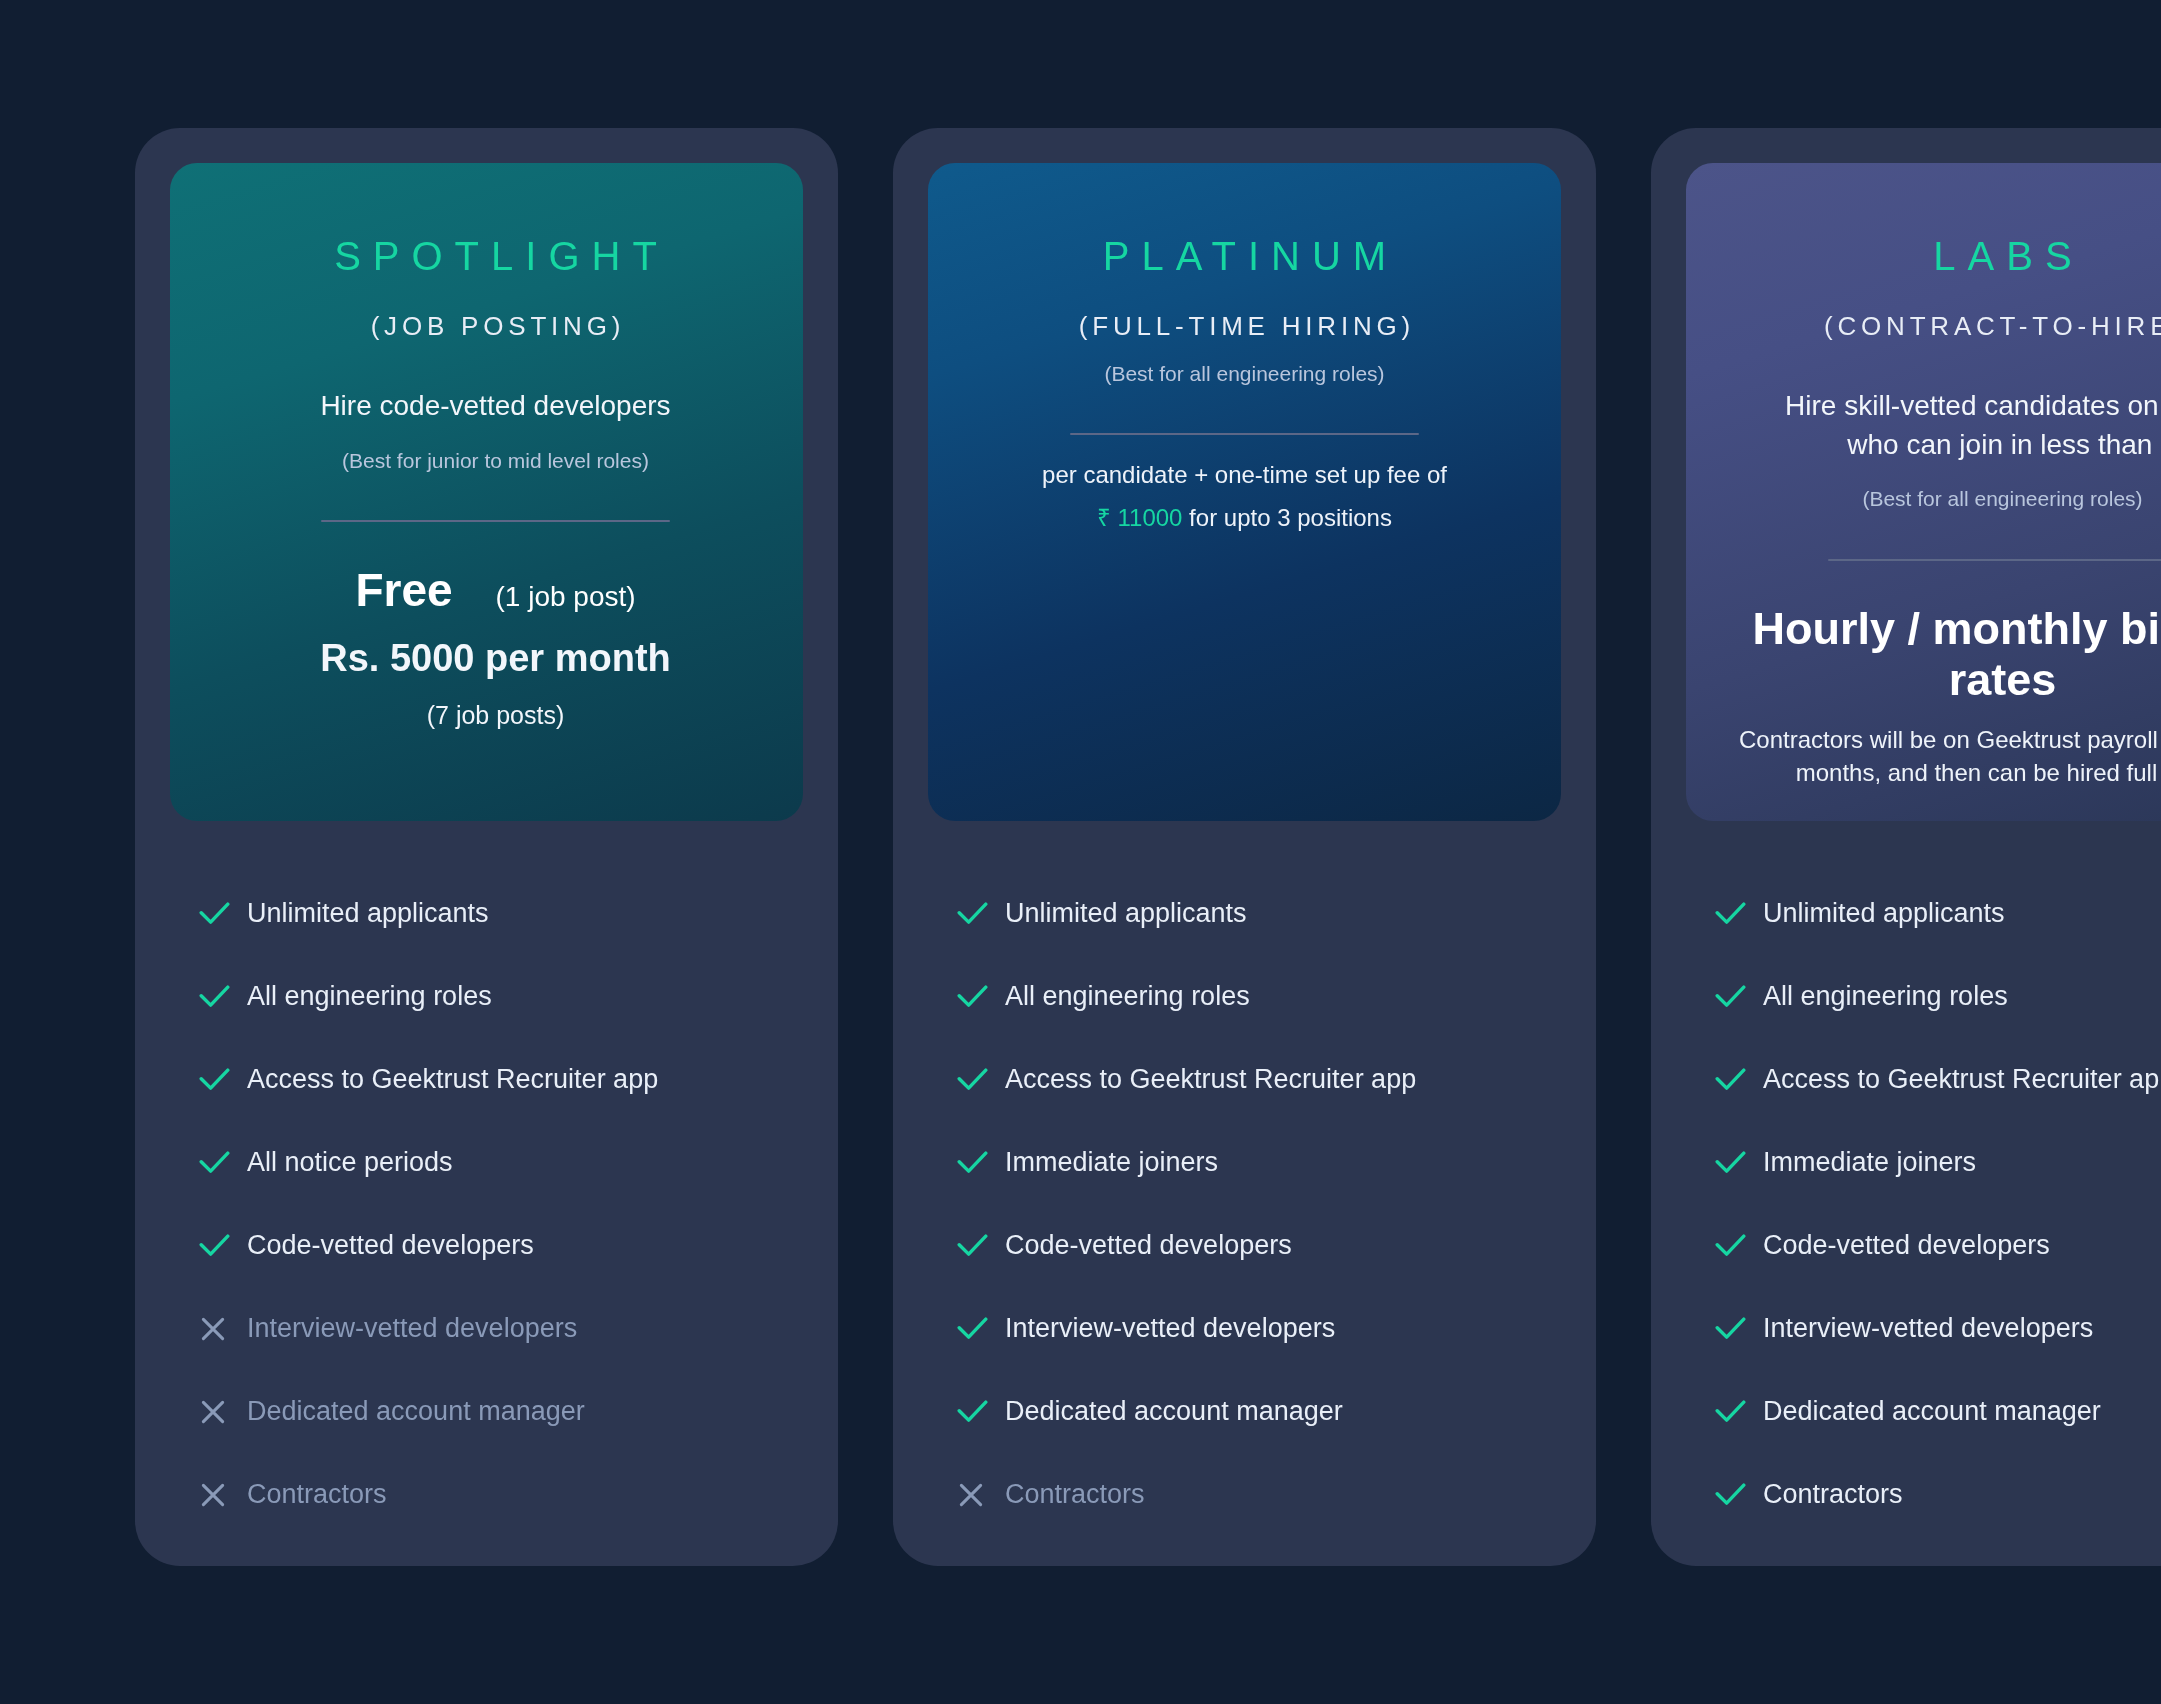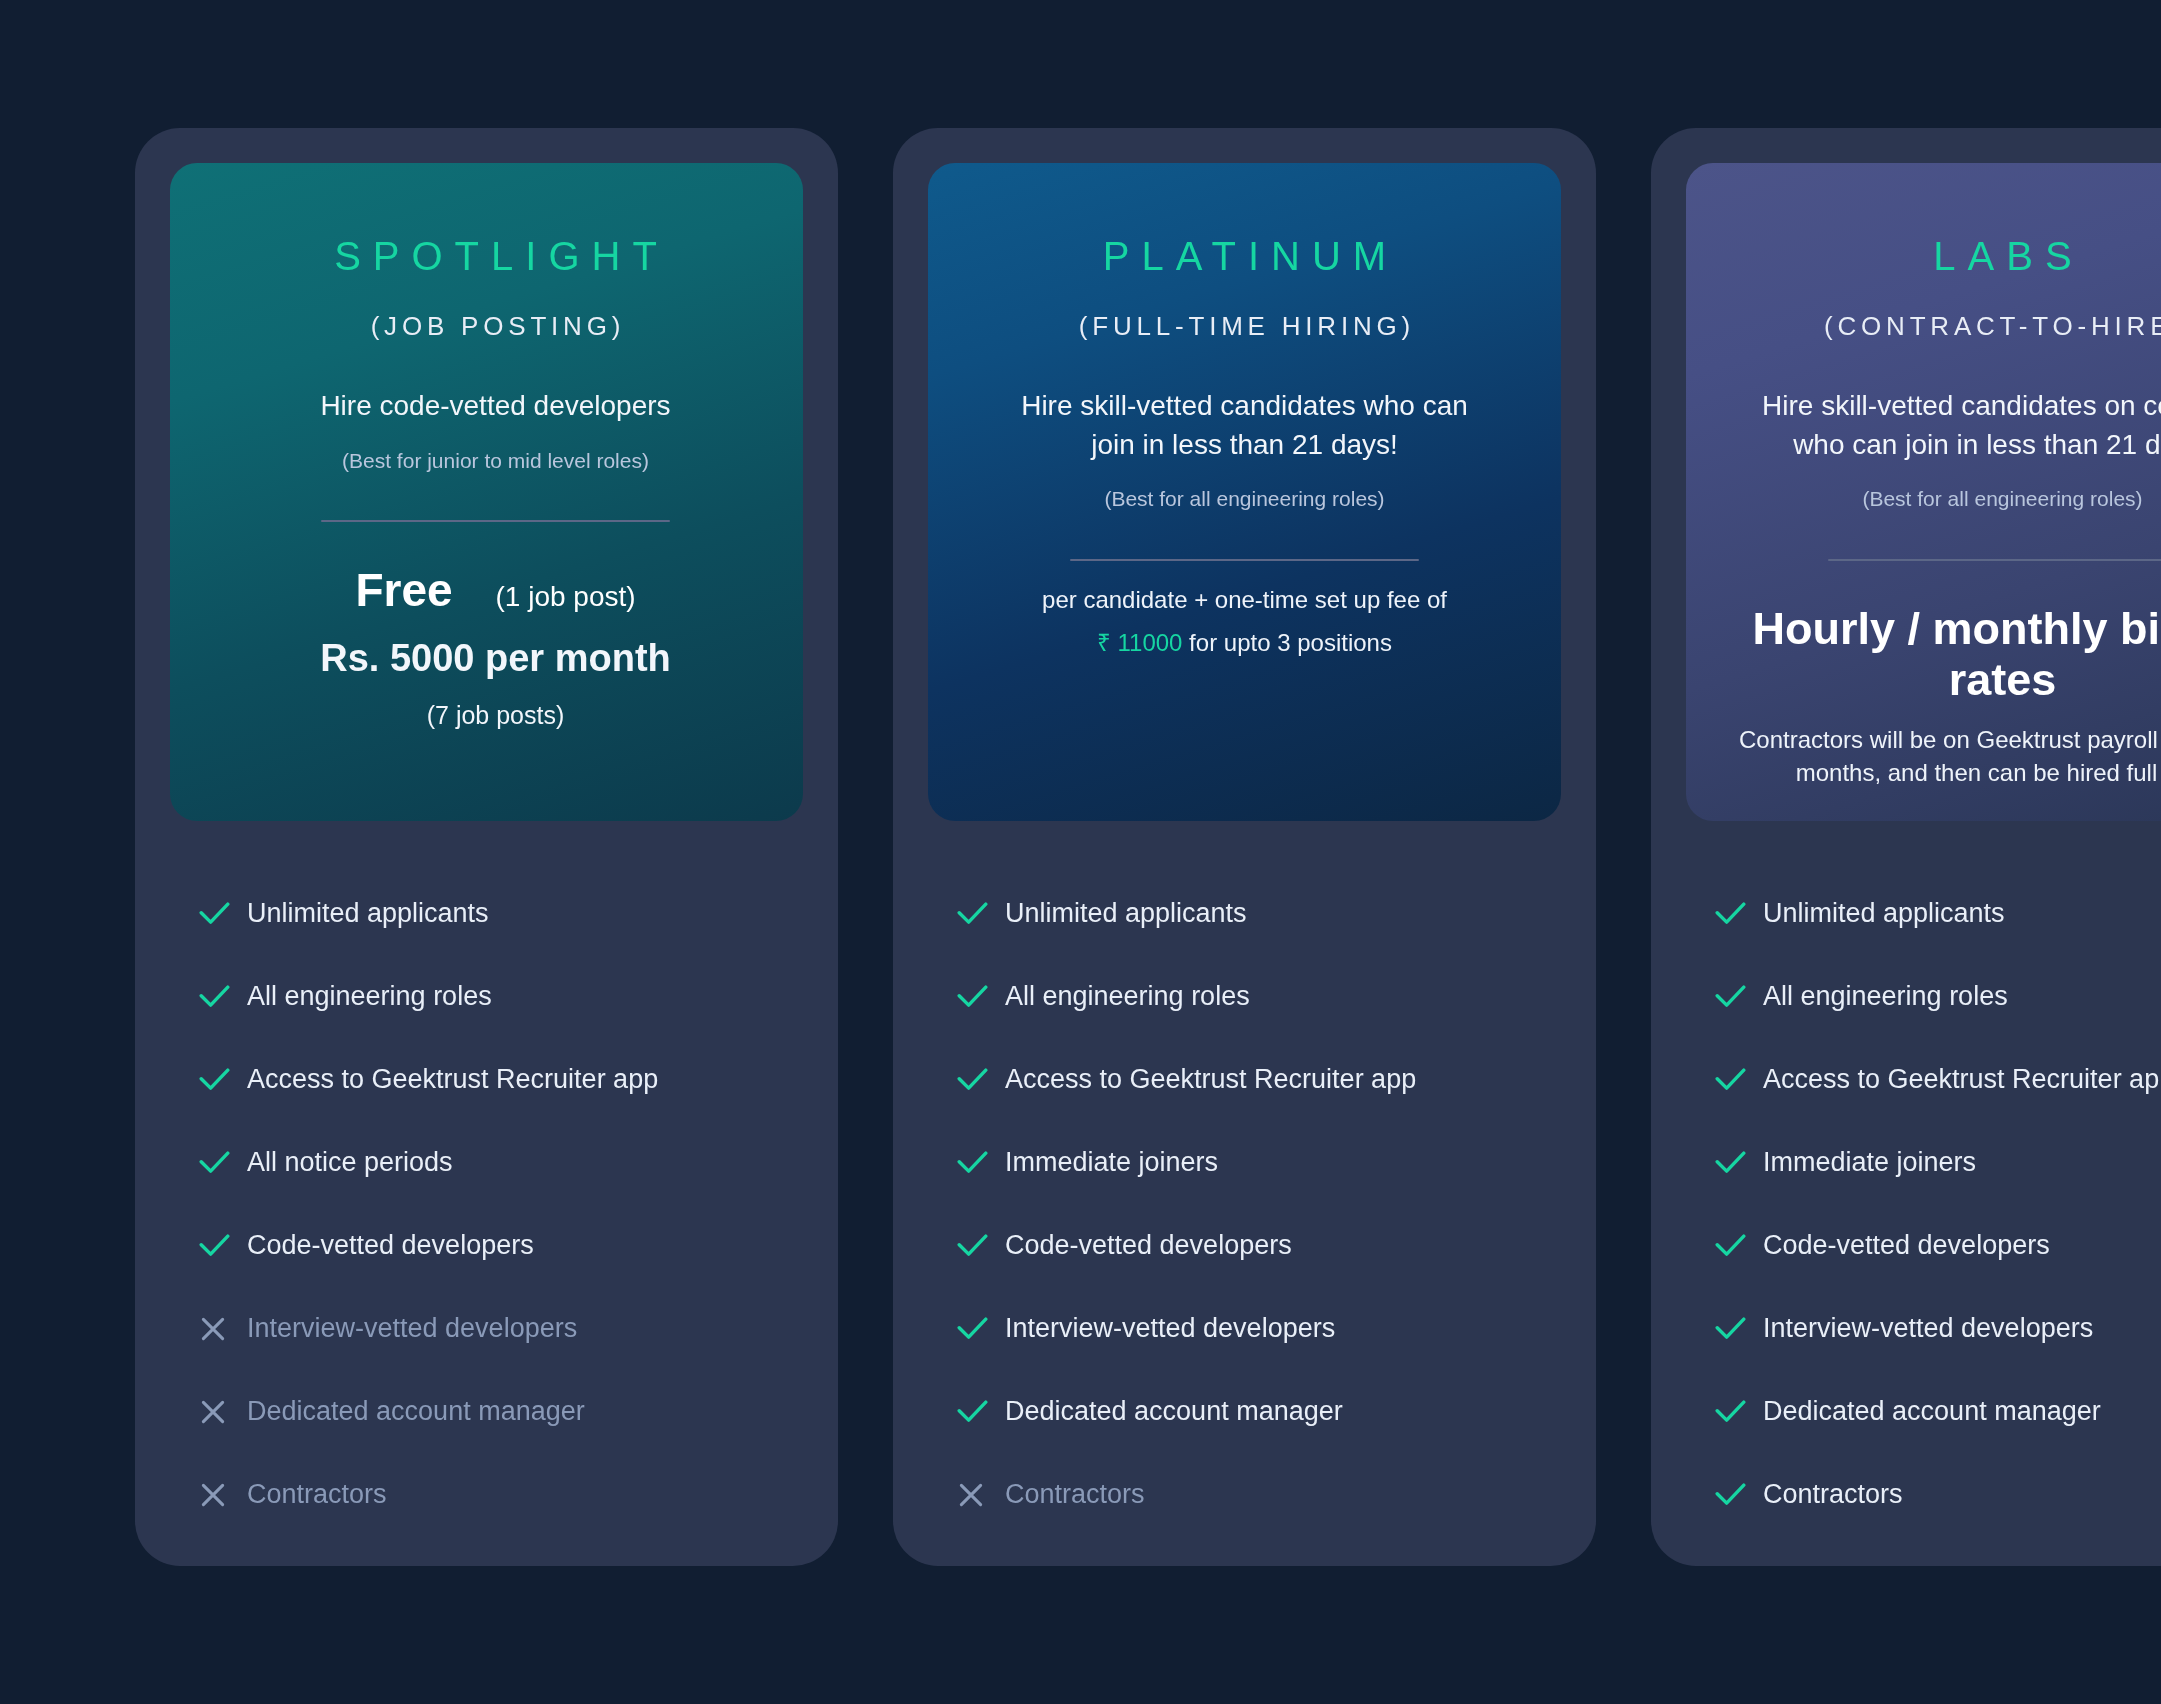--- a/index.html
+++ b/index.html
@@ -79,21 +79,21 @@
     margin-top: 37px;
     text-indent: 4.8px;
     line-height: 1;
   }
 
   .plan-pitch {
     font-size: 28px;
     font-weight: 400;
     color: #f2f6fb;
     margin-top: 48px;
-    text-align: center;
+    text-align: right;
     line-height: 1.38;
     max-width: 540px;
   }
 
   .plan-bestfor {
     font-size: 21px;
     font-weight: 400;
     color: #b9c6dd;
     margin-top: 21px;
     text-align: center;
@@ -266,21 +266,20 @@
           </span>
           <span class="feature-label">Contractors</span>
         </div>
       </div>
     </div>
 
     <div class="plan-card">
       <div class="plan-header platinum">
         <div class="plan-title">PLATINUM</div>
         <div class="plan-subtitle">(FULL-TIME HIRING)</div>
-        <div class="plan-pitch" style="max-width:476px;">Hire skill-vetted candidates who can join in less than 21 days!</div>
         <div class="plan-bestfor">(Best for all engineering roles)</div>
         <div class="plan-divider"></div>
         <div class="plan-pricenote small">per candidate + one-time set up fee of</div>
         <div class="plan-pricenote small" style="margin-top:9.5px;">
           <span class="accent-amount">₹ 11000</span>
           <span>for upto 3 positions</span>
         </div>
       </div>
 
       <div class="feature-list">

